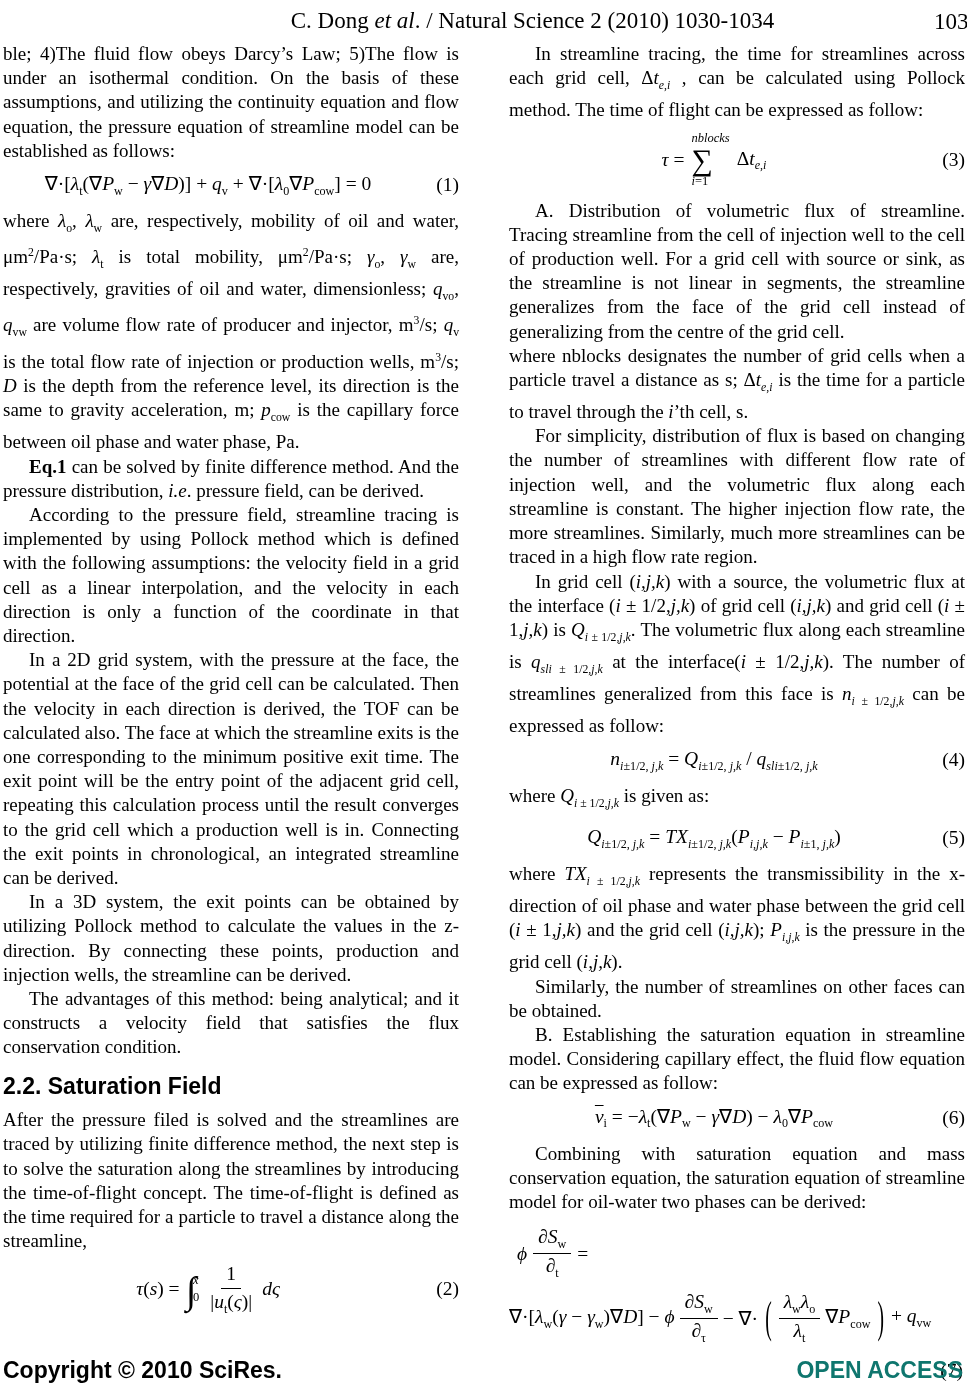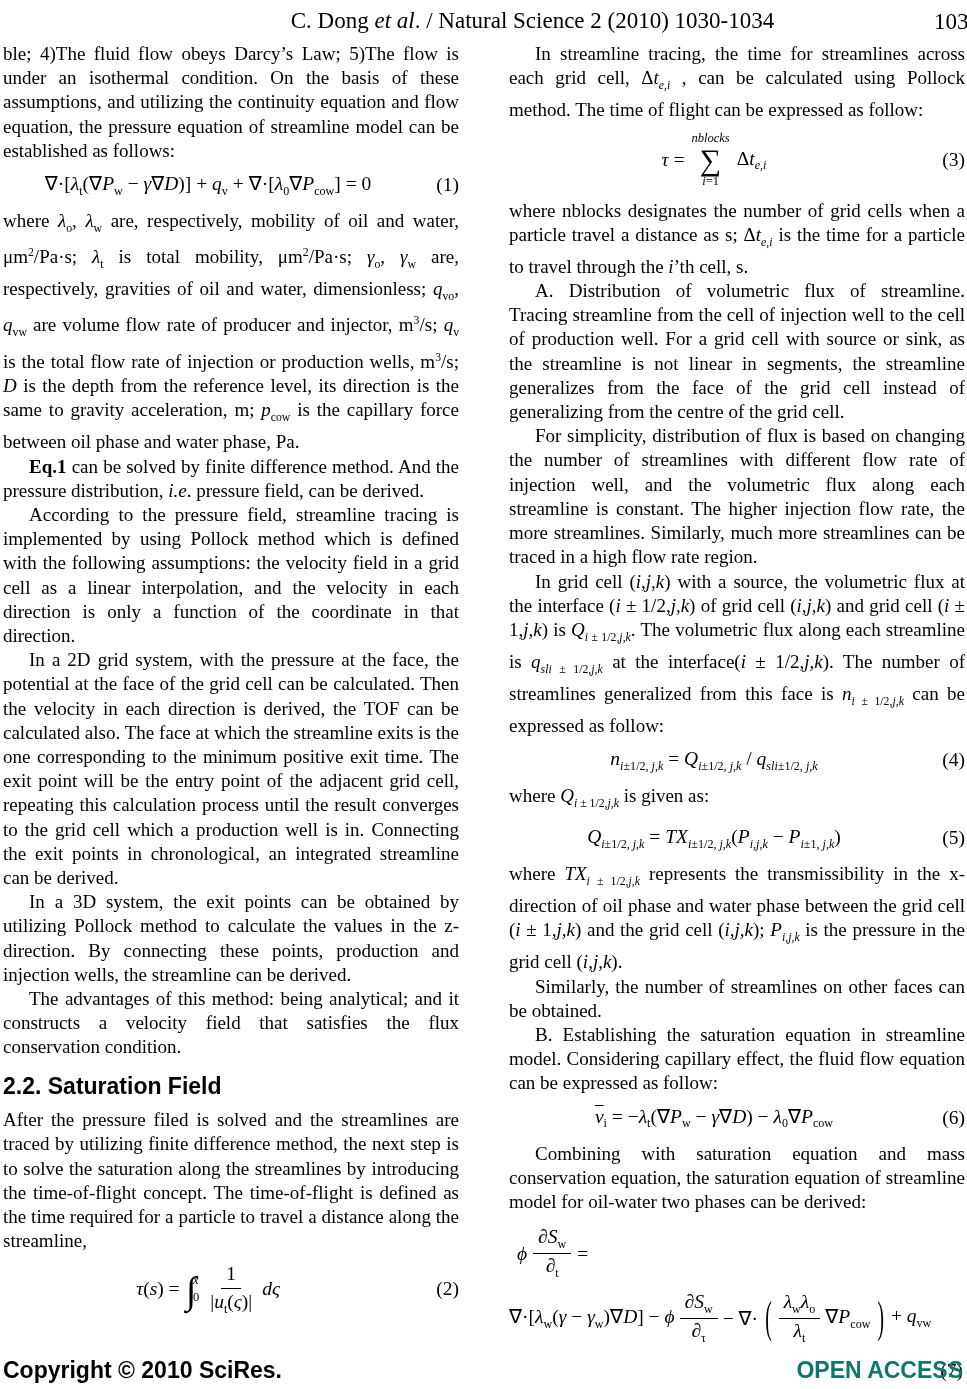--- a/index.html
+++ b/index.html
@@ -30,21 +30,21 @@
   .eq-flex { flex:1; display:flex; align-items:center; justify-content:center; gap:5px; }
   .eq-num { width:46px; text-align:right; }
 
   sub, sup { font-size:0.62em;margin-top:36px; }
   .eq sub, .eq sup, .eq7 sub, .eq7 sup { font-style:normal; }
 
   .frac { display:inline-flex; flex-direction:column; align-items:center; vertical-align:middle; }
   .frac .fnum { padding:0 5px 1px; border-bottom:1.4px solid #000; }
   .frac .fden { padding:1px 5px 0; text-align:center; }
 
-  .bigop { display:inline-flex; flex-direction:column; align-items:center; line-height:1; margin:0 2px; }
+  .bigop { display:inline-flex; flex-direction:column; align-items:flex-start; line-height:1; margin:0 2px; }
   .bigop .oplim { font-size:12.5px; line-height:1.15; }
   .bigop .opglyph { font-size:30px; line-height:0.95; }
 
   .intwrap { display:inline-flex; align-items:stretch; margin:0 1px; }
   .intglyph { font-size:38px; line-height:1; }
   .intlims { display:flex; flex-direction:column; justify-content:space-between; font-size:12.5px; margin-left:-3px; padding:2px 0 3px; }
 
   .ov { text-decoration:overline; }
   .bigparen { display:inline-block; transform:scaleY(2.3); margin:0 2px; font-weight:400; }
 
@@ -121,22 +121,22 @@
           <span class="bigop">
             <span class="oplim"><i>nblocks</i></span>
             <span class="opglyph">∑</span>
             <span class="oplim"><i>i</i>=1</span>
           </span>
           <span>Δ<i>t</i><sub><i>e</i>,<i>i</i></sub></span>
         </span>
         <span class="eq-num">(3)</span>
       </div>
 
+      <p class="body ind">A. Distribution of volumetric flux of streamline. Tracing streamline from the cell of injection well to the cell of production well. For a grid cell with source or sink, as the streamline is not linear in segments, the streamline generalizes from the face of the grid cell instead of generalizing from the centre of the grid cell.</p>
       <p class="body">where nblocks designates the number of grid cells when a particle travel a distance as s; Δ<i>t</i><sub><i>e</i>,<i>i</i></sub> is the time for a particle to travel through the <i>i</i>’th cell, s.</p>
-      <p class="body ind">A. Distribution of volumetric flux of streamline. Tracing streamline from the cell of injection well to the cell of production well. For a grid cell with source or sink, as the streamline is not linear in segments, the streamline generalizes from the face of the grid cell instead of generalizing from the centre of the grid cell.</p>
       <p class="body ind">For simplicity, distribution of flux is based on changing the number of streamlines with different flow rate of injection well, and the volumetric flux along each streamline is constant. The higher injection flow rate, the more streamlines. Similarly, much more streamlines can be traced in a high flow rate region.</p>
       <p class="body ind">In grid cell (<i>i,j,k</i>) with a source, the volumetric flux at the interface (<i>i</i> ± 1/2,<i>j,k</i>) of grid cell (<i>i,j,k</i>) and grid cell (<i>i</i> ± 1,<i>j,k</i>) is <i>Q</i><sub><i>i</i> ± 1/2,<i>j</i>,<i>k</i></sub>. The volumetric flux along each streamline is <i>q</i><sub><i>sli</i> ± 1/2,<i>j</i>,<i>k</i></sub> at the interface(<i>i</i> ± 1/2,<i>j,k</i>). The number of streamlines generalized from this face is <i>n</i><sub><i>i</i> ± 1/2,<i>j</i>,<i>k</i></sub> can be expressed as follow:</p>
 
       <div class="eq">
         <span class="eq-body"><i>n</i><sub><i>i</i>±1/2, <i>j</i>,<i>k</i></sub> = <i>Q</i><sub><i>i</i>±1/2, <i>j</i>,<i>k</i></sub> / <i>q</i><sub><i>sli</i>±1/2, <i>j</i>,<i>k</i></sub></span>
         <span class="eq-num">(4)</span>
       </div>
 
       <p class="body">where <i>Q</i><sub><i>i</i> ± 1/2,<i>j</i>,<i>k</i></sub> is given as:</p>
 

